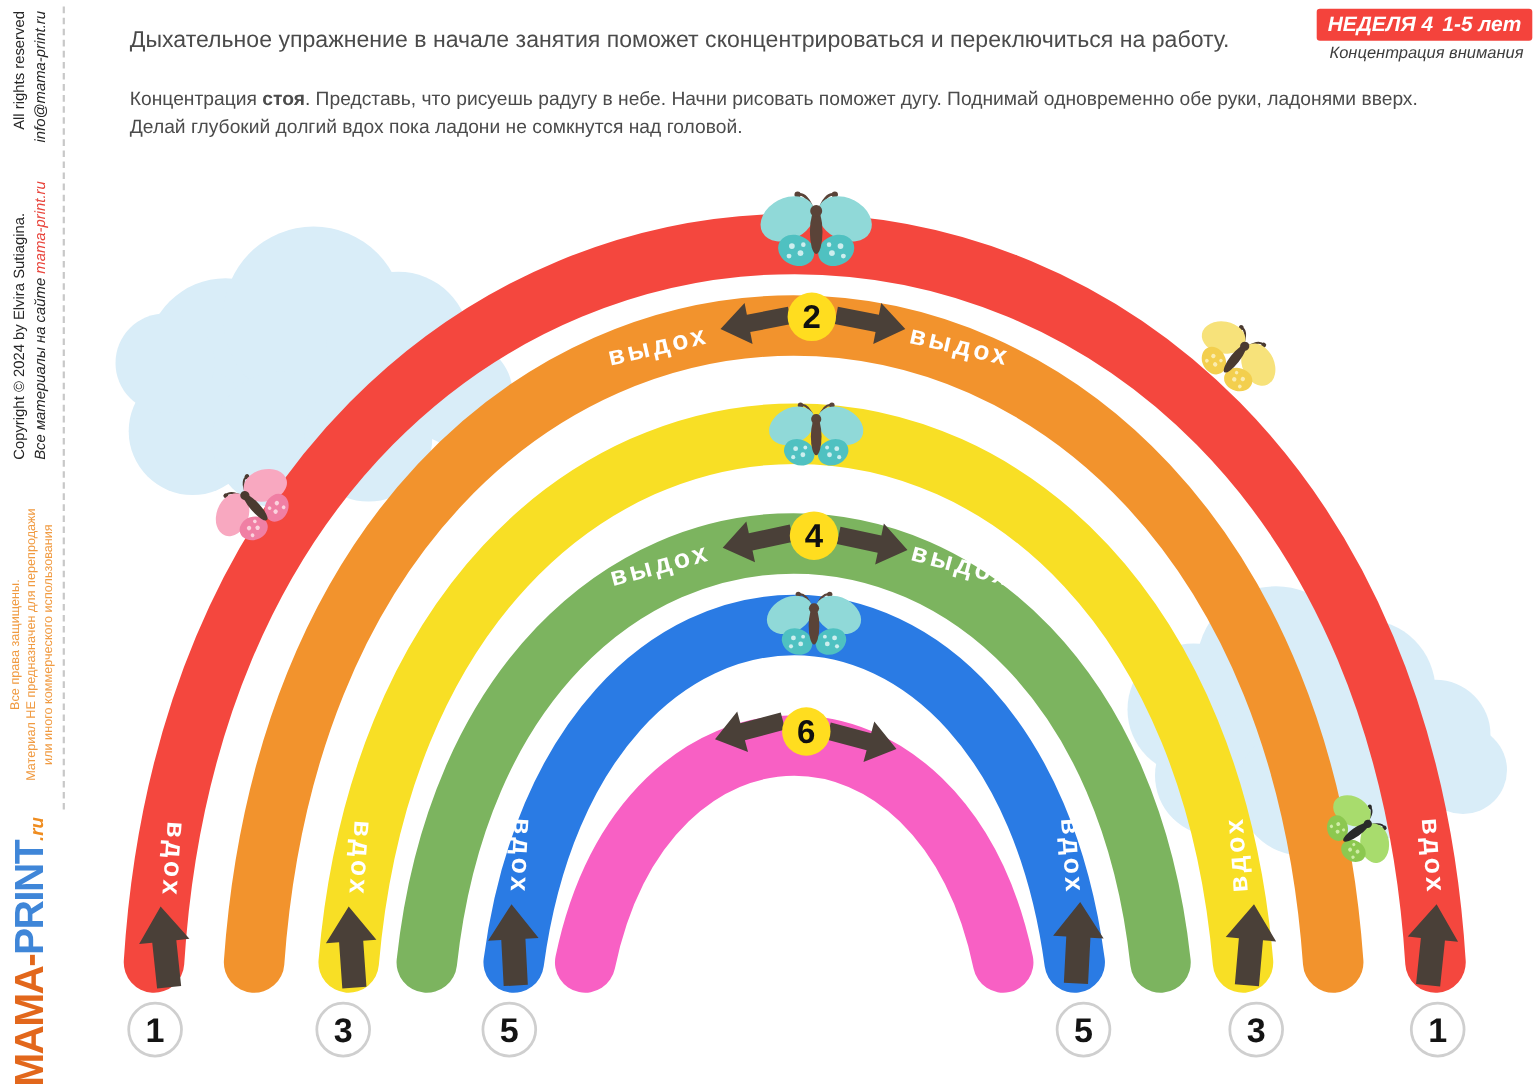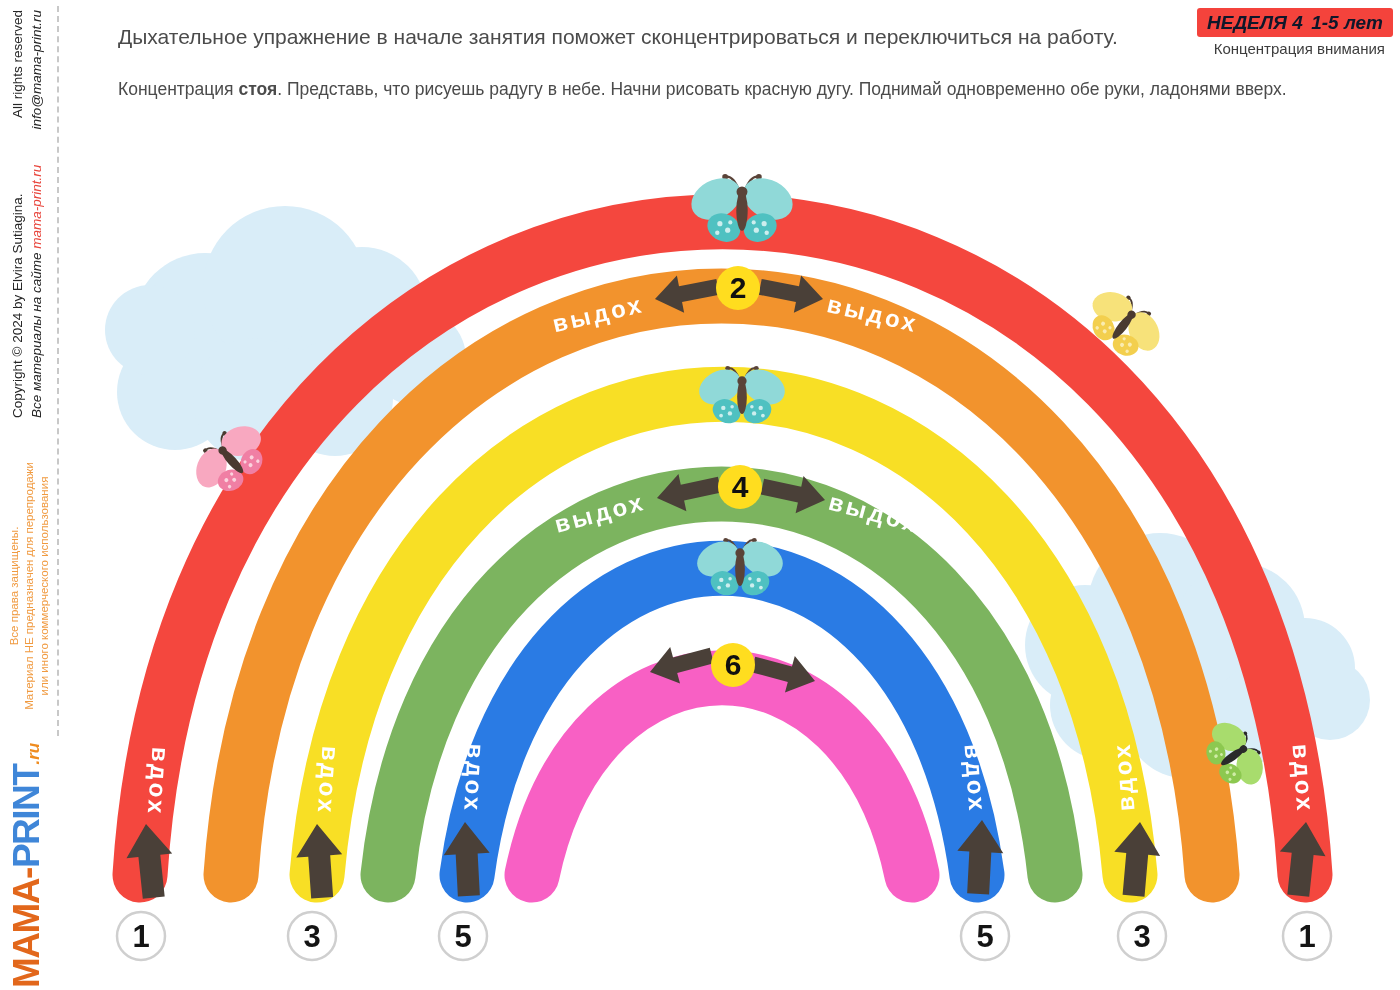--- a/index.html
+++ b/index.html
@@ -3,23 +3,23 @@
 <meta charset="utf-8">
 <style>
   html,body{margin:0;padding:0;background:#fff;}
   .page{position:relative;width:1400px;height:990px;background:#fff;overflow:hidden;
         font-family:"Liberation Sans",sans-serif;}
   
   .title{position:absolute;left:118px;top:25px;font-size:21px;color:#4b4b4b;z-index:3;}
   .instr{position:absolute;left:118px;top:77px;font-size:17.5px;line-height:25.5px;color:#4b4b4b;z-index:3;}
   .instr b{font-weight:700;}
   .badge{position:absolute;left:1197px;top:8px;width:196px;height:29px;background:#f4433c;border-radius:3px;
-         color:#0f172a;font-style:italic;font-weight:700;font-size:19px;display:flex;align-items:center;
+         color:#ffffff;font-style:italic;font-weight:700;font-size:19px;display:flex;align-items:center;
          justify-content:space-between;padding:0 10px;box-sizing:border-box;z-index:3;text-align:center;}
-  .badge-sub{position:absolute;left:1197px;top:40px;width:188px;text-align:right;
+  .badge-sub{position:absolute;left:1197px;top:40px;width:188px;text-align:right;font-style:italic;
              font-size:15px;color:#3d3d3d;z-index:3;}
   
   .siderow{position:absolute;transform-origin:0 0;transform:rotate(-90deg);display:flex;
            justify-content:space-between;font-size:13.5px;color:#262626;white-space:nowrap;z-index:3;}
   .siderow.r1{left:10px;top:418px;width:408px;}
   .siderow.r2{left:29px;top:418px;width:408px;font-style:italic;}
   .site-link{color:#e8453c;}
   .notice{position:absolute;left:7px;top:742px;width:312px;transform-origin:0 0;transform:rotate(-90deg);
           text-align:center;font-size:11.5px;line-height:1.3;color:#f09a40;z-index:3;}
   .logo{position:absolute;left:6px;top:988px;width:245px;transform-origin:0 0;transform:rotate(-90deg);
@@ -38,21 +38,22 @@
   .numbottom{font-size:31px;font-weight:600;fill:#141414;font-family:"Liberation Sans",sans-serif;}
   .botcircle{fill:#fff;stroke:#cfcfcf;stroke-width:2.5;}
 </style>
 </head>
 <body>
 
 <div class="page">
 
   <div class="title">Дыхательное упражнение в начале занятия поможет сконцентрироваться и переключиться на работу.</div>
   <div class="instr">
-    <div><span>Концентрация </span><b>стоя</b><span>. Представь, что рисуешь радугу в небе. Начни рисовать красную дугу. Поднимай одновременно обе руки, ладонями вверх.</span></div>
+    <div><span>Концентрация </span><b>стоя</b><span>. Представь, что рисуешь радугу в небе. Начни рисовать поможет дугу. Поднимай одновременно обе руки, ладонями вверх.</span></div>
+    <div>Делай глубокий долгий вдох пока ладони не сомкнутся над головой.</div>
   </div>
   <div class="badge">
     <span>НЕДЕЛЯ 4</span>
     <span>1-5 лет</span>
   </div>
   <div class="badge-sub">Концентрация внимания</div>
 
   <div class="siderow r1">
     <span>Copyright © 2024 by Elvira Sutiagina.</span>
     <span>All rights reserved</span>

